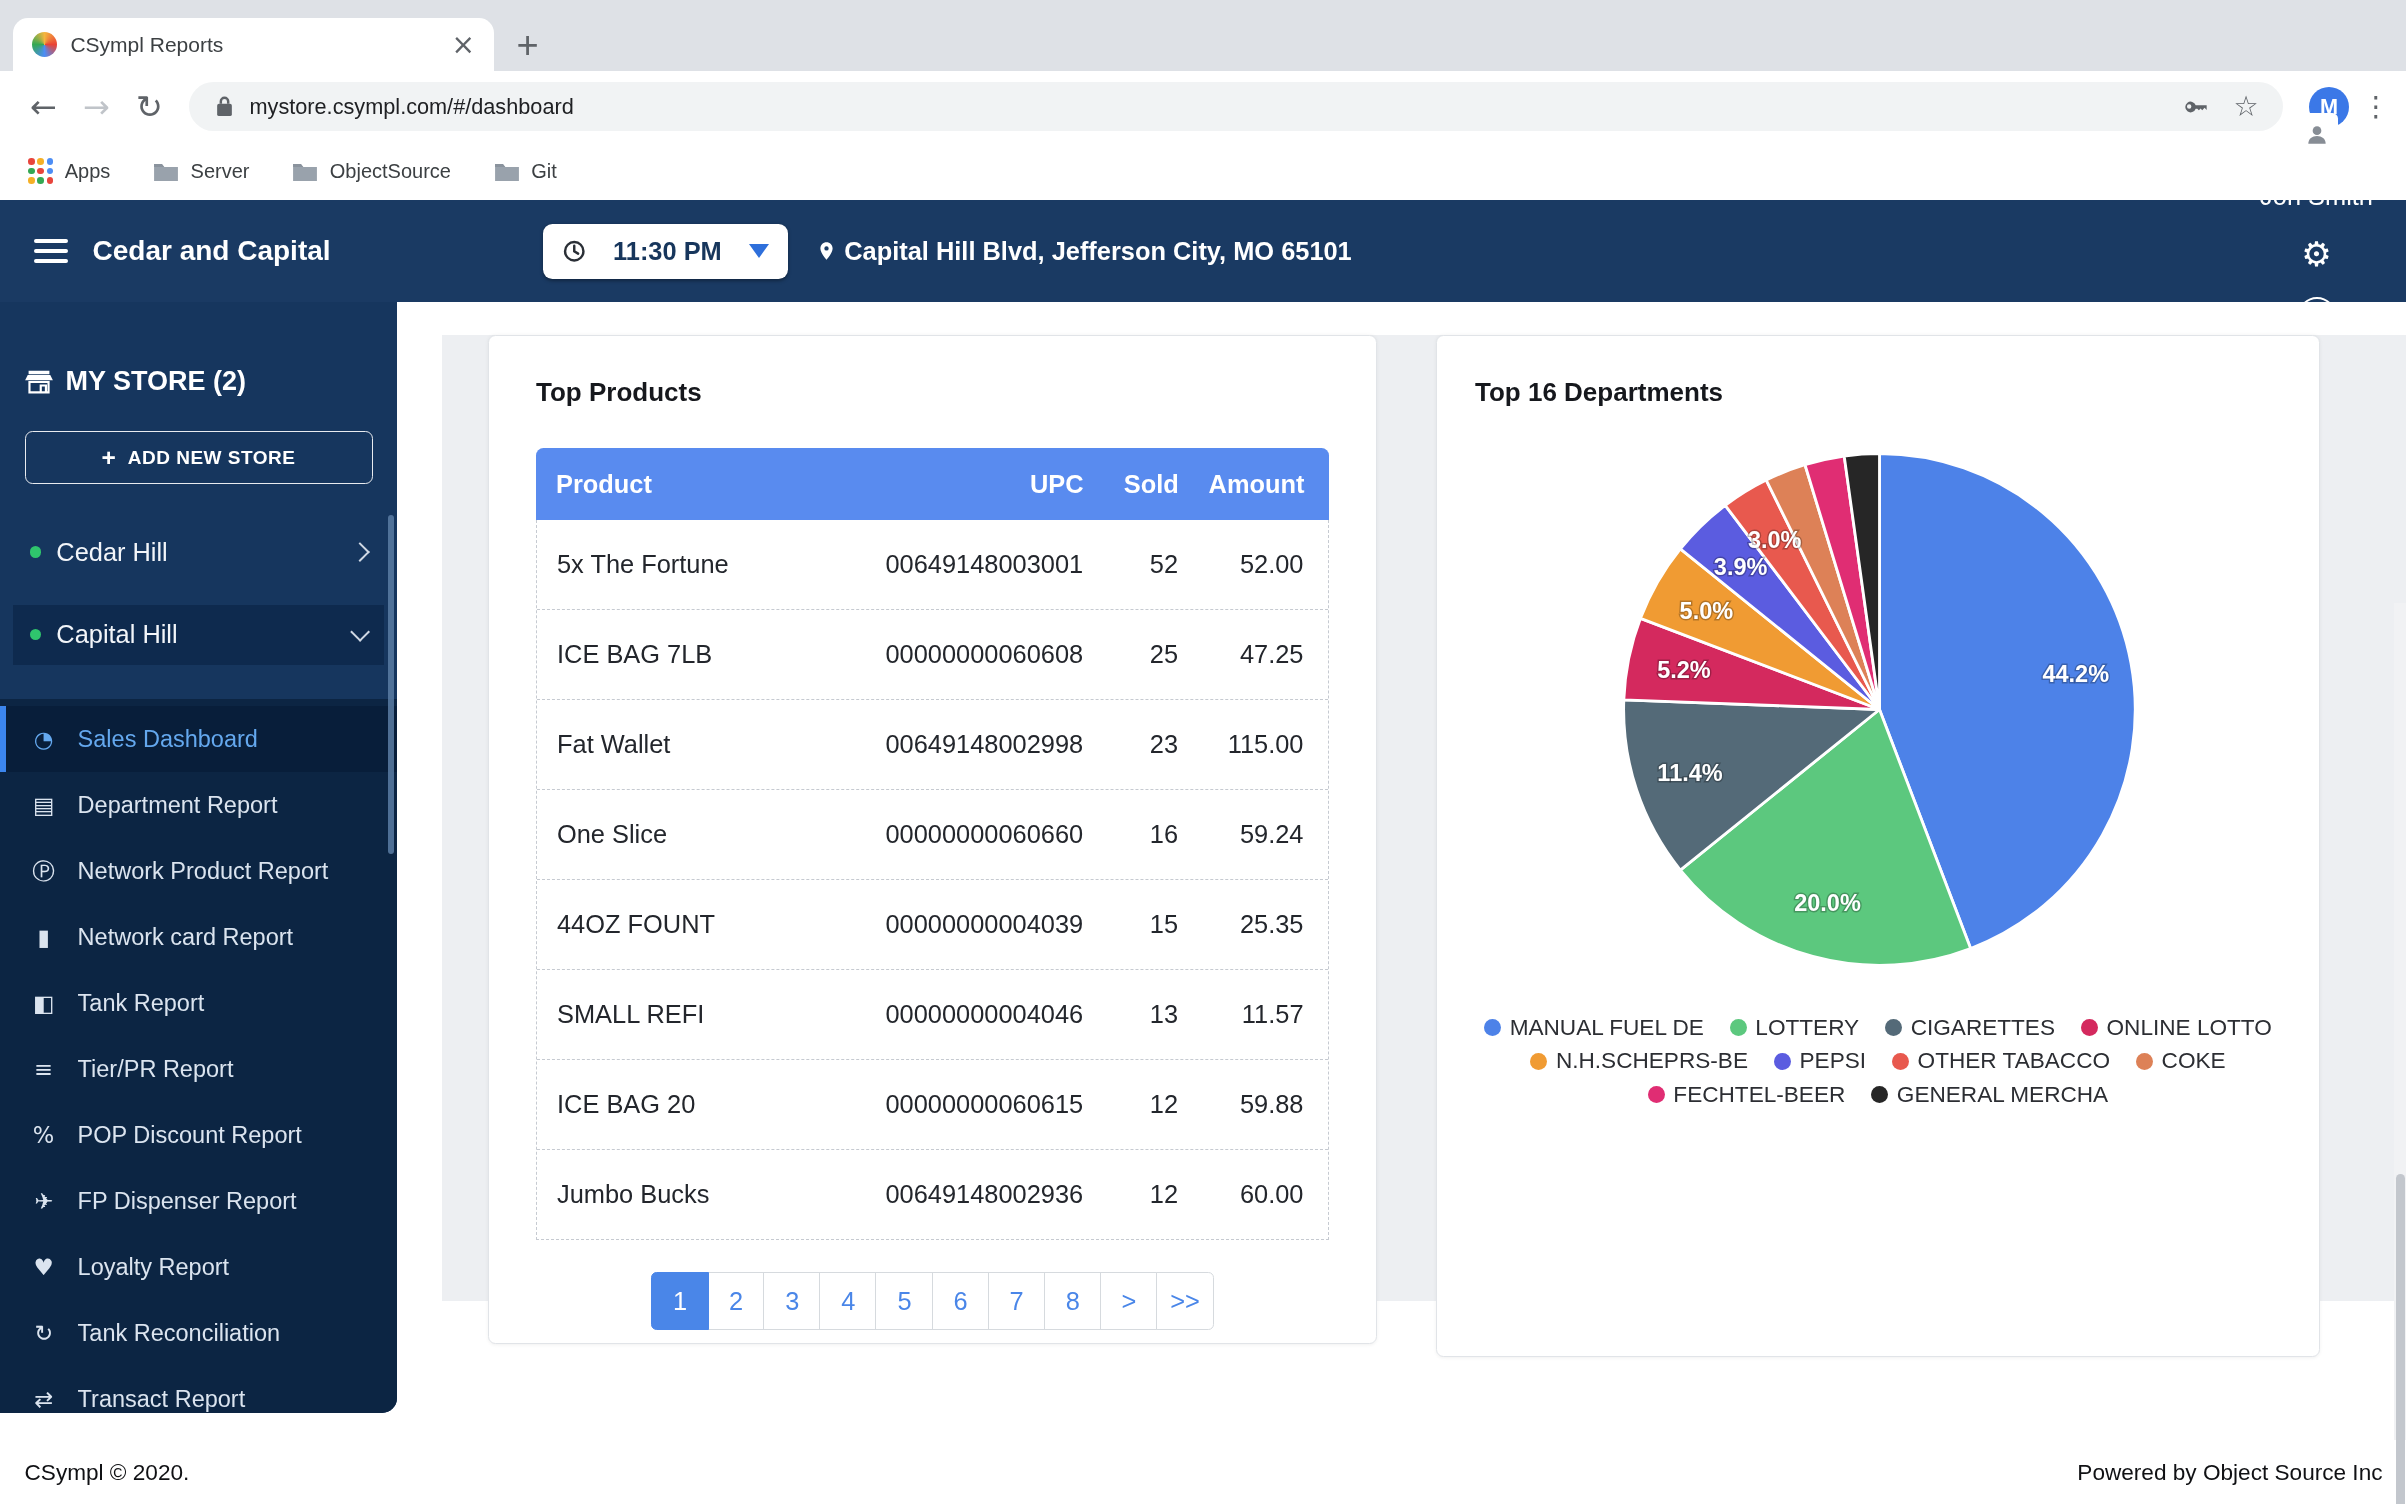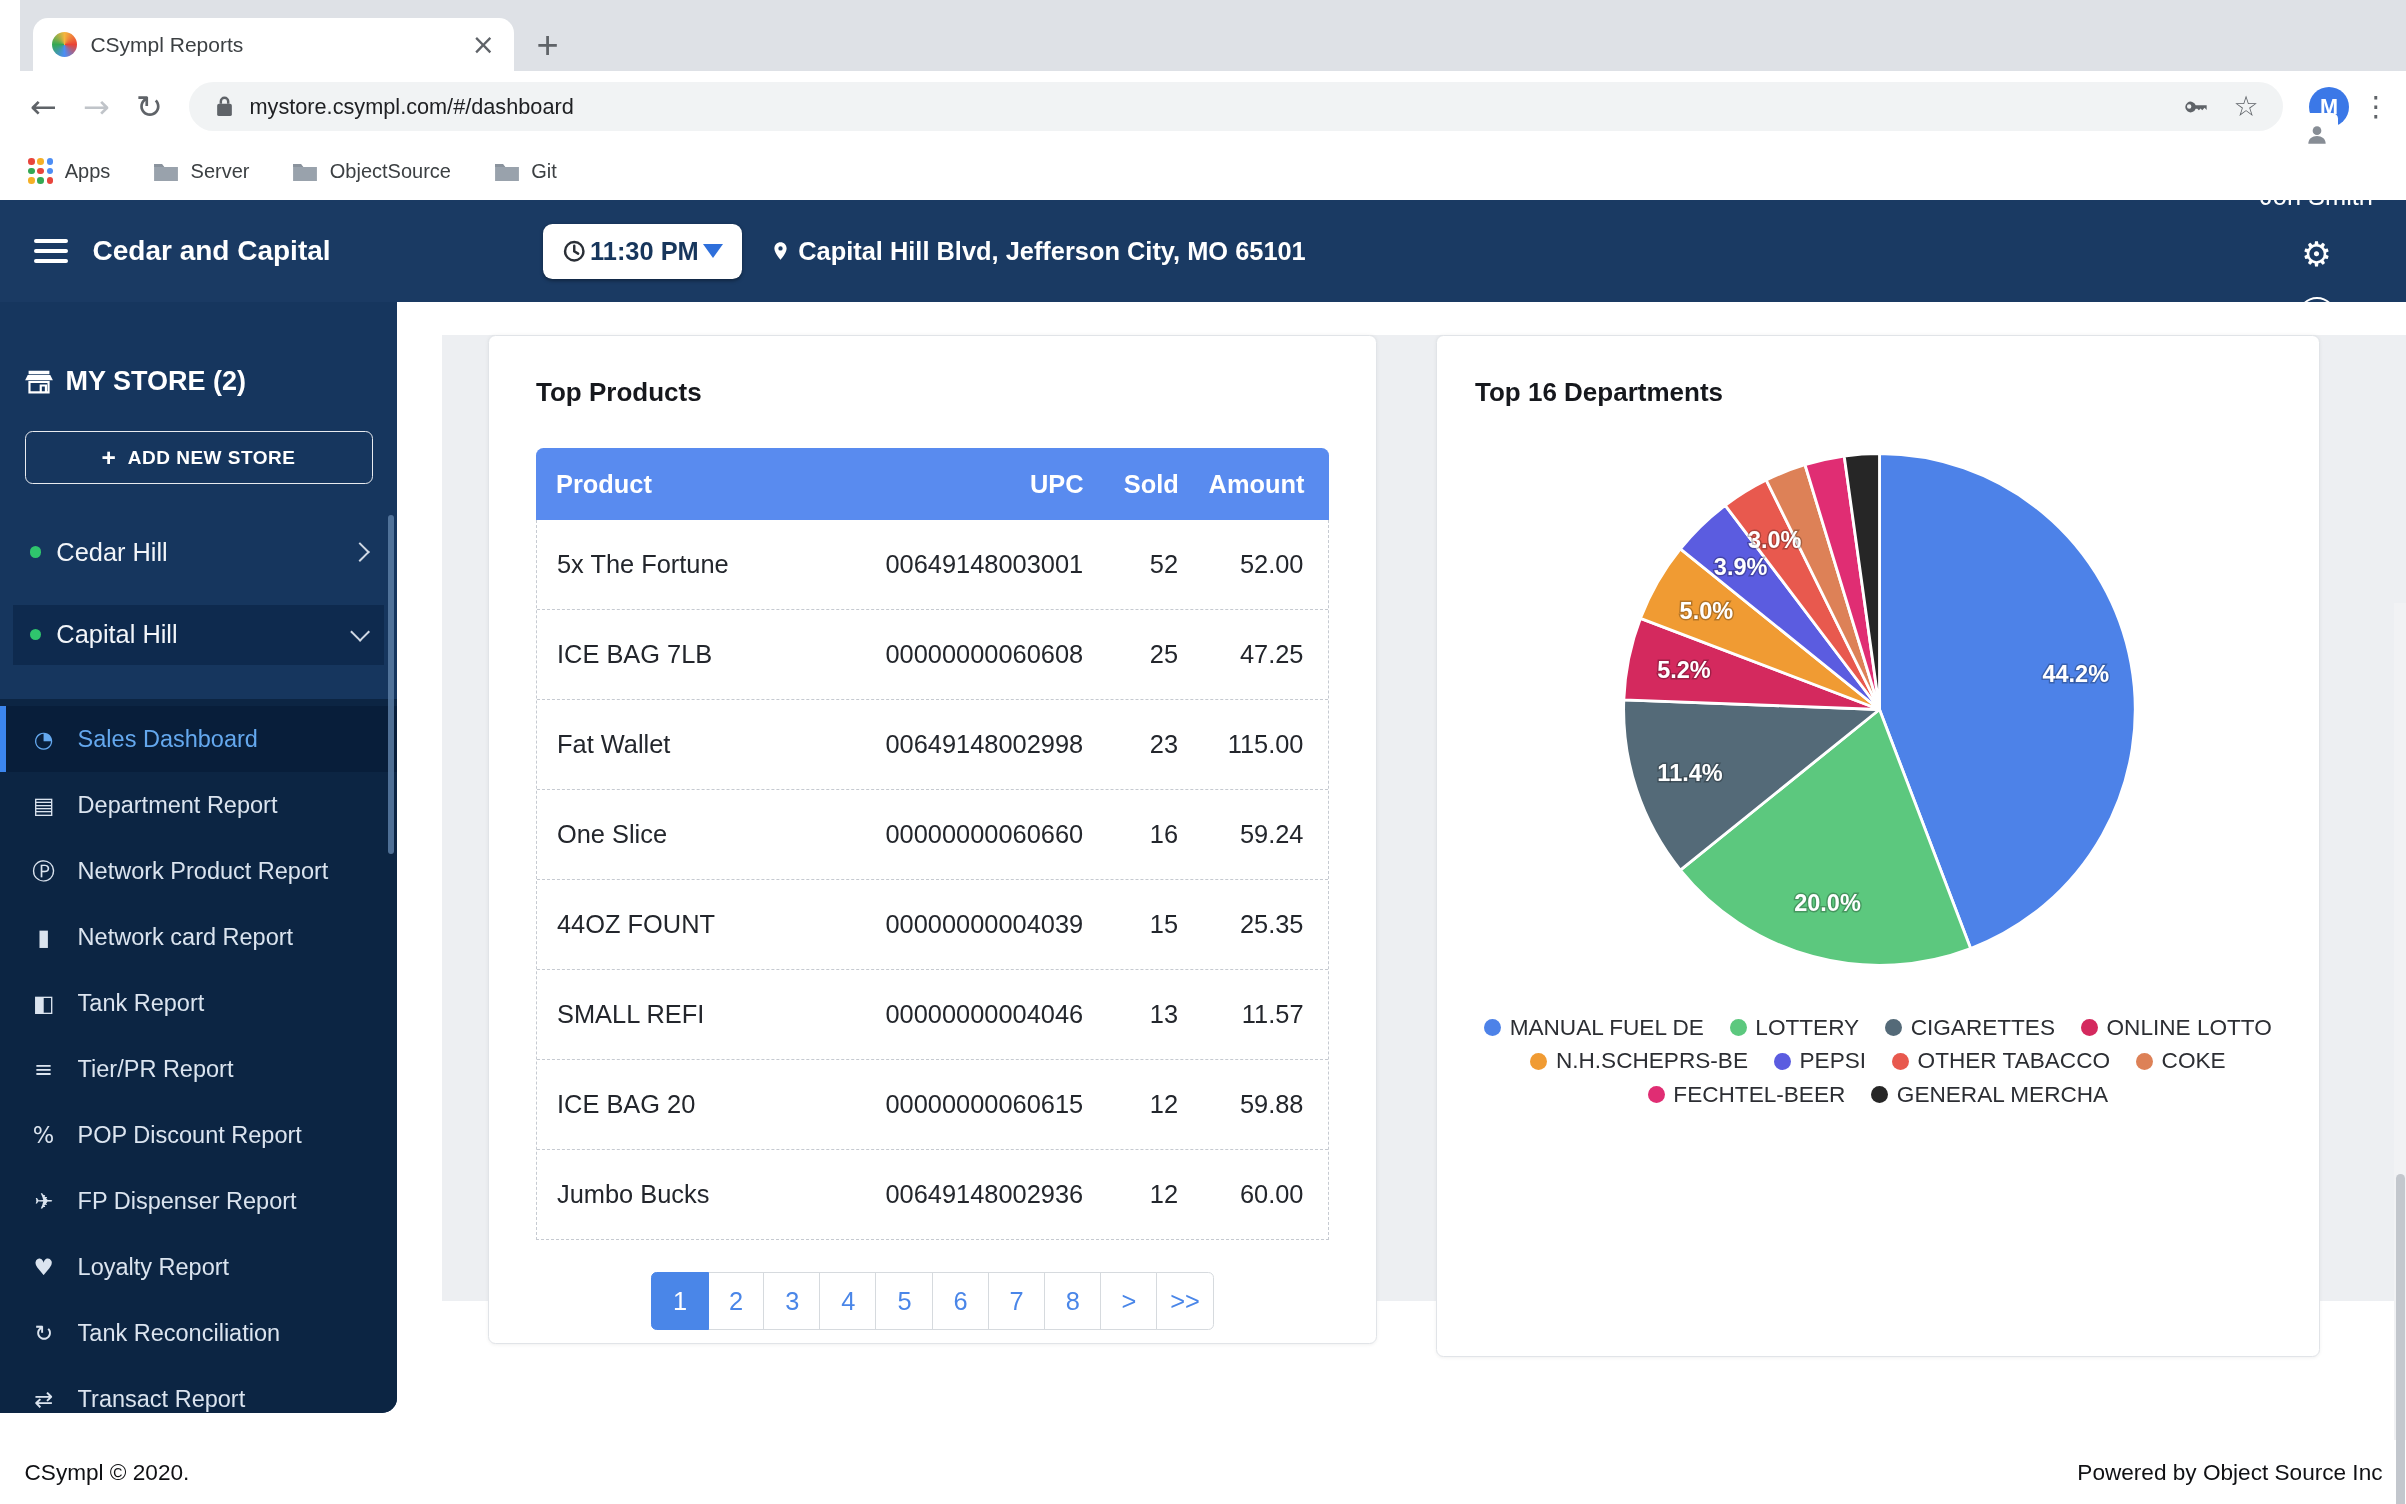--- a/index.html
+++ b/index.html
@@ -1,21 +1,21 @@
 <!DOCTYPE html>
 <html style="font-size:15px"><head>
 <meta charset="utf-8">
 <style>
   html,body{margin:0;padding:0;background:#fff;}
   .screen{width:2407px;height:1505px;position:relative;overflow:hidden;
           font-family:"Liberation Sans",sans-serif;background:#fff;}
   .glyph{font-family:"DejaVu Sans",sans-serif;}
 
   
-  .tabstrip{height:71px;background:#dee1e6;display:flex;align-items:flex-end;padding-left:13px;margin-left:20px;}
+  .tabstrip{height:71px;background:#dee1e6;display:flex;align-items:flex-end;padding-left:13px;}
   .tab{width:443px;height:53px;background:#fff;border-radius:15px 15px 0 0;
        display:flex;align-items:center;padding:0 19px;gap:13px;}
   .favicon{width:25.4px;height:25.4px;border-radius:50%;flex-shrink:0;
            background:conic-gradient(#f4b63f,#ea4335,#4c8df5,#34a853,#f4b63f);}
   .tab-title{font-size:21px;color:#3c4043;flex:1;white-space:nowrap;overflow:hidden;}
   .tab-close{font-size:28px;color:#5f6368;line-height:1;}
   .newtab{font-size:38px;color:#5f6368;margin:0 0 7.5px 22.6px;line-height:1;}
 
   .toolbar{height:71px;background:#fff;display:flex;align-items:center;padding:0 17px;}
   .nav-btn{width:53px;text-align:center;font-size:32px;color:#5f6368;}
@@ -38,21 +38,21 @@
   .apps-grid i:nth-child(5){background:#e8453c}.apps-grid i:nth-child(6){background:#4c8df5}
   .apps-grid i:nth-child(7){background:#f5b026}.apps-grid i:nth-child(8){background:#34a853}
   .apps-grid i:nth-child(9){background:#e8453c}
 
   
   .app-header{height:102px;background:#1a3a63;display:flex;align-items:center;padding:0 34px;color:#fff;}
   .hamburger{width:34px;display:flex;flex-direction:column;gap:6.6px;margin-right:24.5px;}
   .hamburger i{height:3.8px;background:#fff;border-radius:1.9px;display:block;}
   .app-title{font-size:28px;font-weight:bold;white-space:nowrap;}
   .time-pill{margin-left:212px;height:55px;background:#fff;border-radius:9.4px;display:flex;
-             align-items:center;gap:4px;padding:0 19px;color:#17365c;font-weight:bold;font-size:25.4px;
+             align-items:center;gap:27px;padding:0 19px;color:#17365c;font-weight:bold;font-size:25.4px;
              box-shadow:0 1.9px 3.8px rgba(0,0,0,.35);}
   .caret-down{width:0;height:0;border-left:10.4px solid transparent;border-right:10.4px solid transparent;
               border-top:14px solid #2e6fdb;}
   .location{display:flex;align-items:center;gap:7.5px;font-size:25.4px;font-weight:bold;margin-left:28px;}
   .hdr-right{margin-left:auto;display:flex;align-items:center;gap:26px;flex-direction:column;}
   .user-box{width:43px;height:43px;background:#fff;border-radius:5.6px;display:flex;align-items:center;justify-content:center;}
   .user-name{font-size:25.4px;}
   .gear{font-size:34px;color:#fff;line-height:1;}
   .help-circle{width:34px;height:34px;border:2.8px solid #fff;border-radius:50%;display:flex;
                align-items:center;justify-content:center;font-size:21px;font-weight:bold;}

